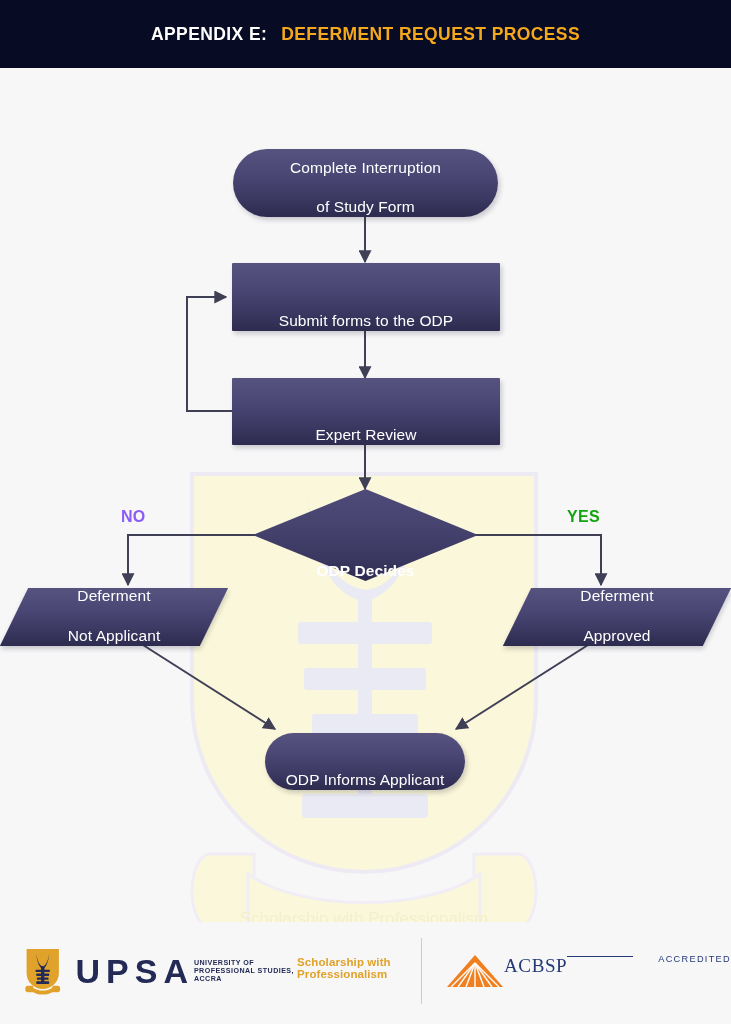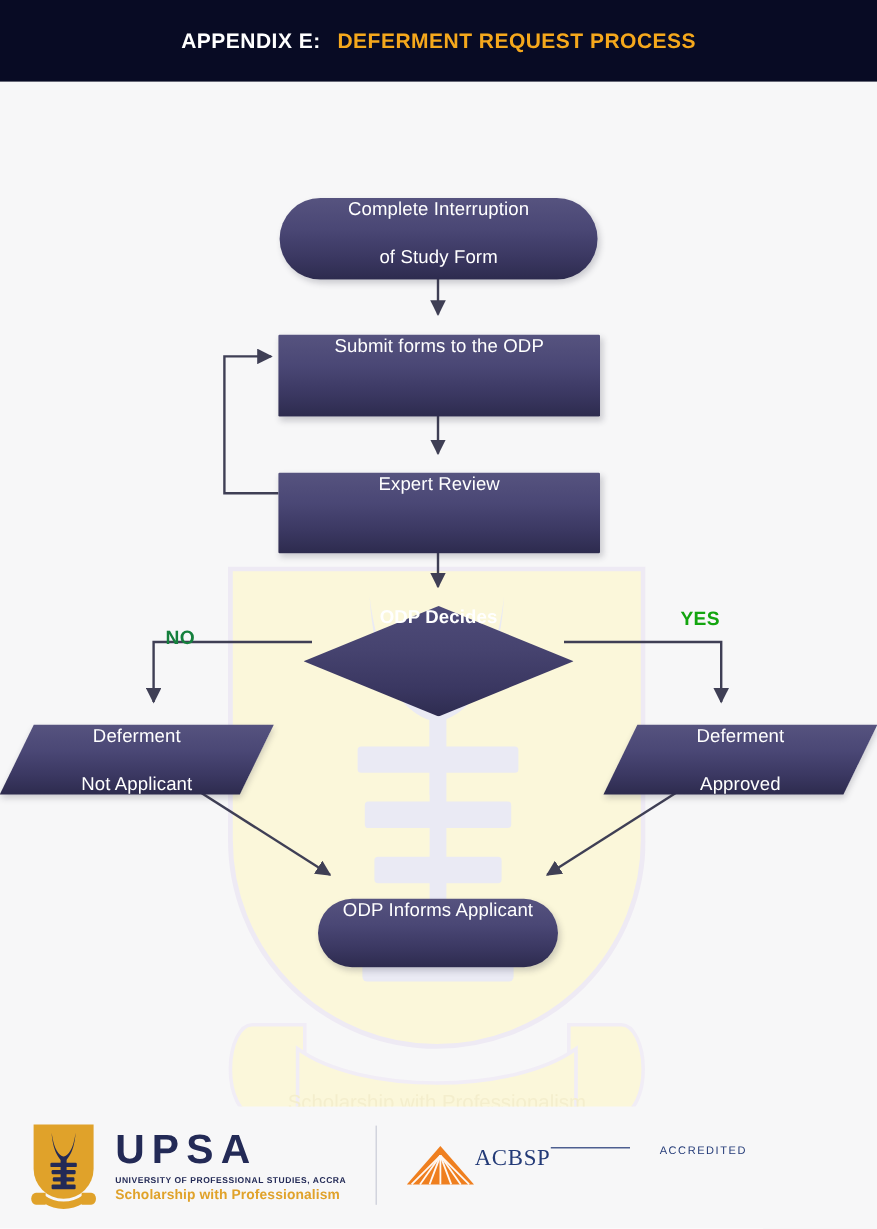--- a/index.html
+++ b/index.html
@@ -44,29 +44,28 @@
   
   #connectors {
     position: absolute; left: 0; top: 0;
     width: 731px; height: 1024px;
     pointer-events: none;
   }
 
   
   .node {
     position: absolute;
-    display: flex; align-items: flex-start; justify-content: center;
+    display: flex; align-items: flex-end; justify-content: center;
     text-align: center;
     color: #ffffff;
     font-size: 15.5px;
     line-height: 1.28;
     letter-spacing: .1px;
     background: linear-gradient(180deg, #56537f 0%, #4a4775 38%, #3b3862 72%, #2d2b4e 100%);
     box-shadow: 2px 3px 5px rgba(40,40,60,0.22);
-    margin-top: 16px;
   }
   .node span { position: relative; z-index: 2; display: block; }
 
   .pill { border-radius: 999px; }
   .rect { border-radius: 1px; }
 
   .para {
     background: none;
     box-shadow: none;
   }
@@ -110,21 +109,21 @@
 
   
   #footer {
     position: absolute; left: 0; bottom: 0;
     width: 731px; height: 100px;
   }
   #footer-inner {
     position: absolute; left: 24px; top: 10px;
     display: flex; align-items: center; gap: 14px;
   }
-  .upsa-wordmark { display: flex; flex-direction: column; justify-content: center; }
+  .upsa-wordmark { display: flex; flex-direction: row; justify-content: center; }
   .upsa-big {
     font-size: 34px; font-weight: bold; color: #232a56;
     letter-spacing: 6px; line-height: 1;
   }
   .upsa-sub {
     font-size: 7.1px; font-weight: bold; color: #232a56;
     letter-spacing: .45px; margin-top: 5px;
   }
   .upsa-tag {
     font-size: 11.5px; font-weight: bold; color: #e0a22a;
@@ -235,21 +234,21 @@
     <div class="lbl">
       <span>Deferment</span><br>
       <span>Approved</span>
     </div>
   </div>
 
   <div class="node pill" style="left:265px; top:733px; width:200px; height:57px;">
     <span>ODP Informs Applicant</span>
   </div>
 
-  <div class="branch-label" style="left:121px; top:524px; color:#15803d;margin-left:17px;">NO</div>
+  <div class="branch-label" style="left:121px; top:508px; color:#8b5cf6;">NO</div>
 
   <div class="branch-label" style="left:567px; top:508px; color:#13a50f;">YES</div>
 
   <div id="footer">
     <div id="footer-inner">
 
       <svg width="58" height="74" viewBox="0 0 58 74">
         <path d="M4 3 H54 V40 A25 25 0 0 1 29 65 A25 25 0 0 1 4 40 Z" fill="#e0a22a"></path>
         <g fill="#232a56">
           <path d="M19 10 C20 25 25 31 27 33 L27 50 L31 50 L31 33 C33 31 38 25 39 10

